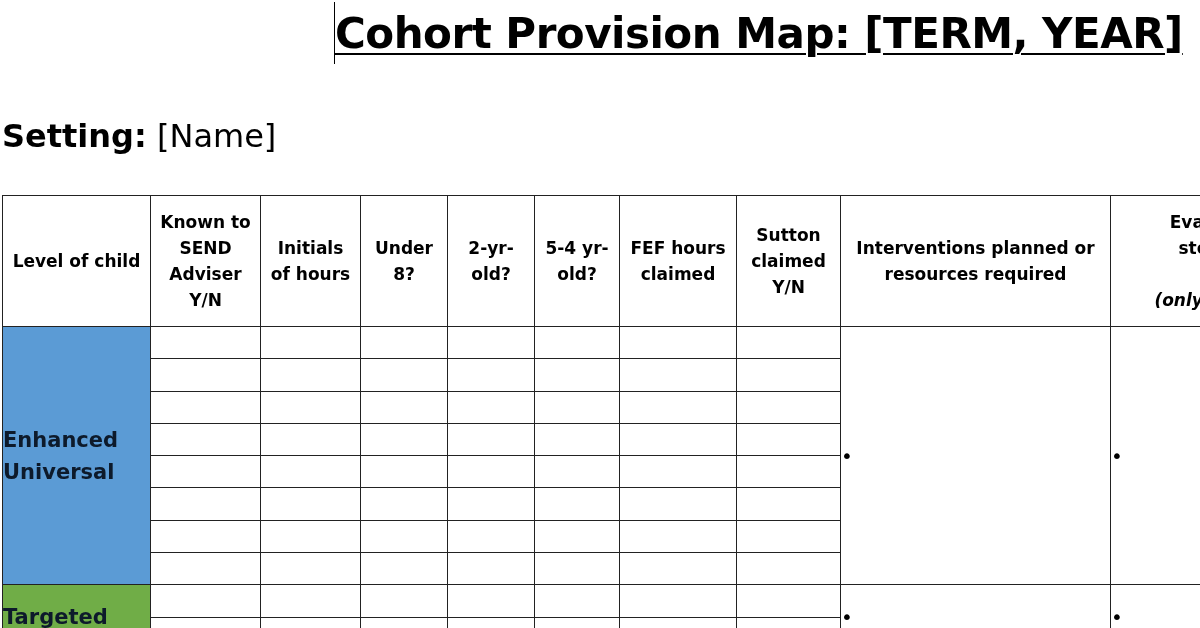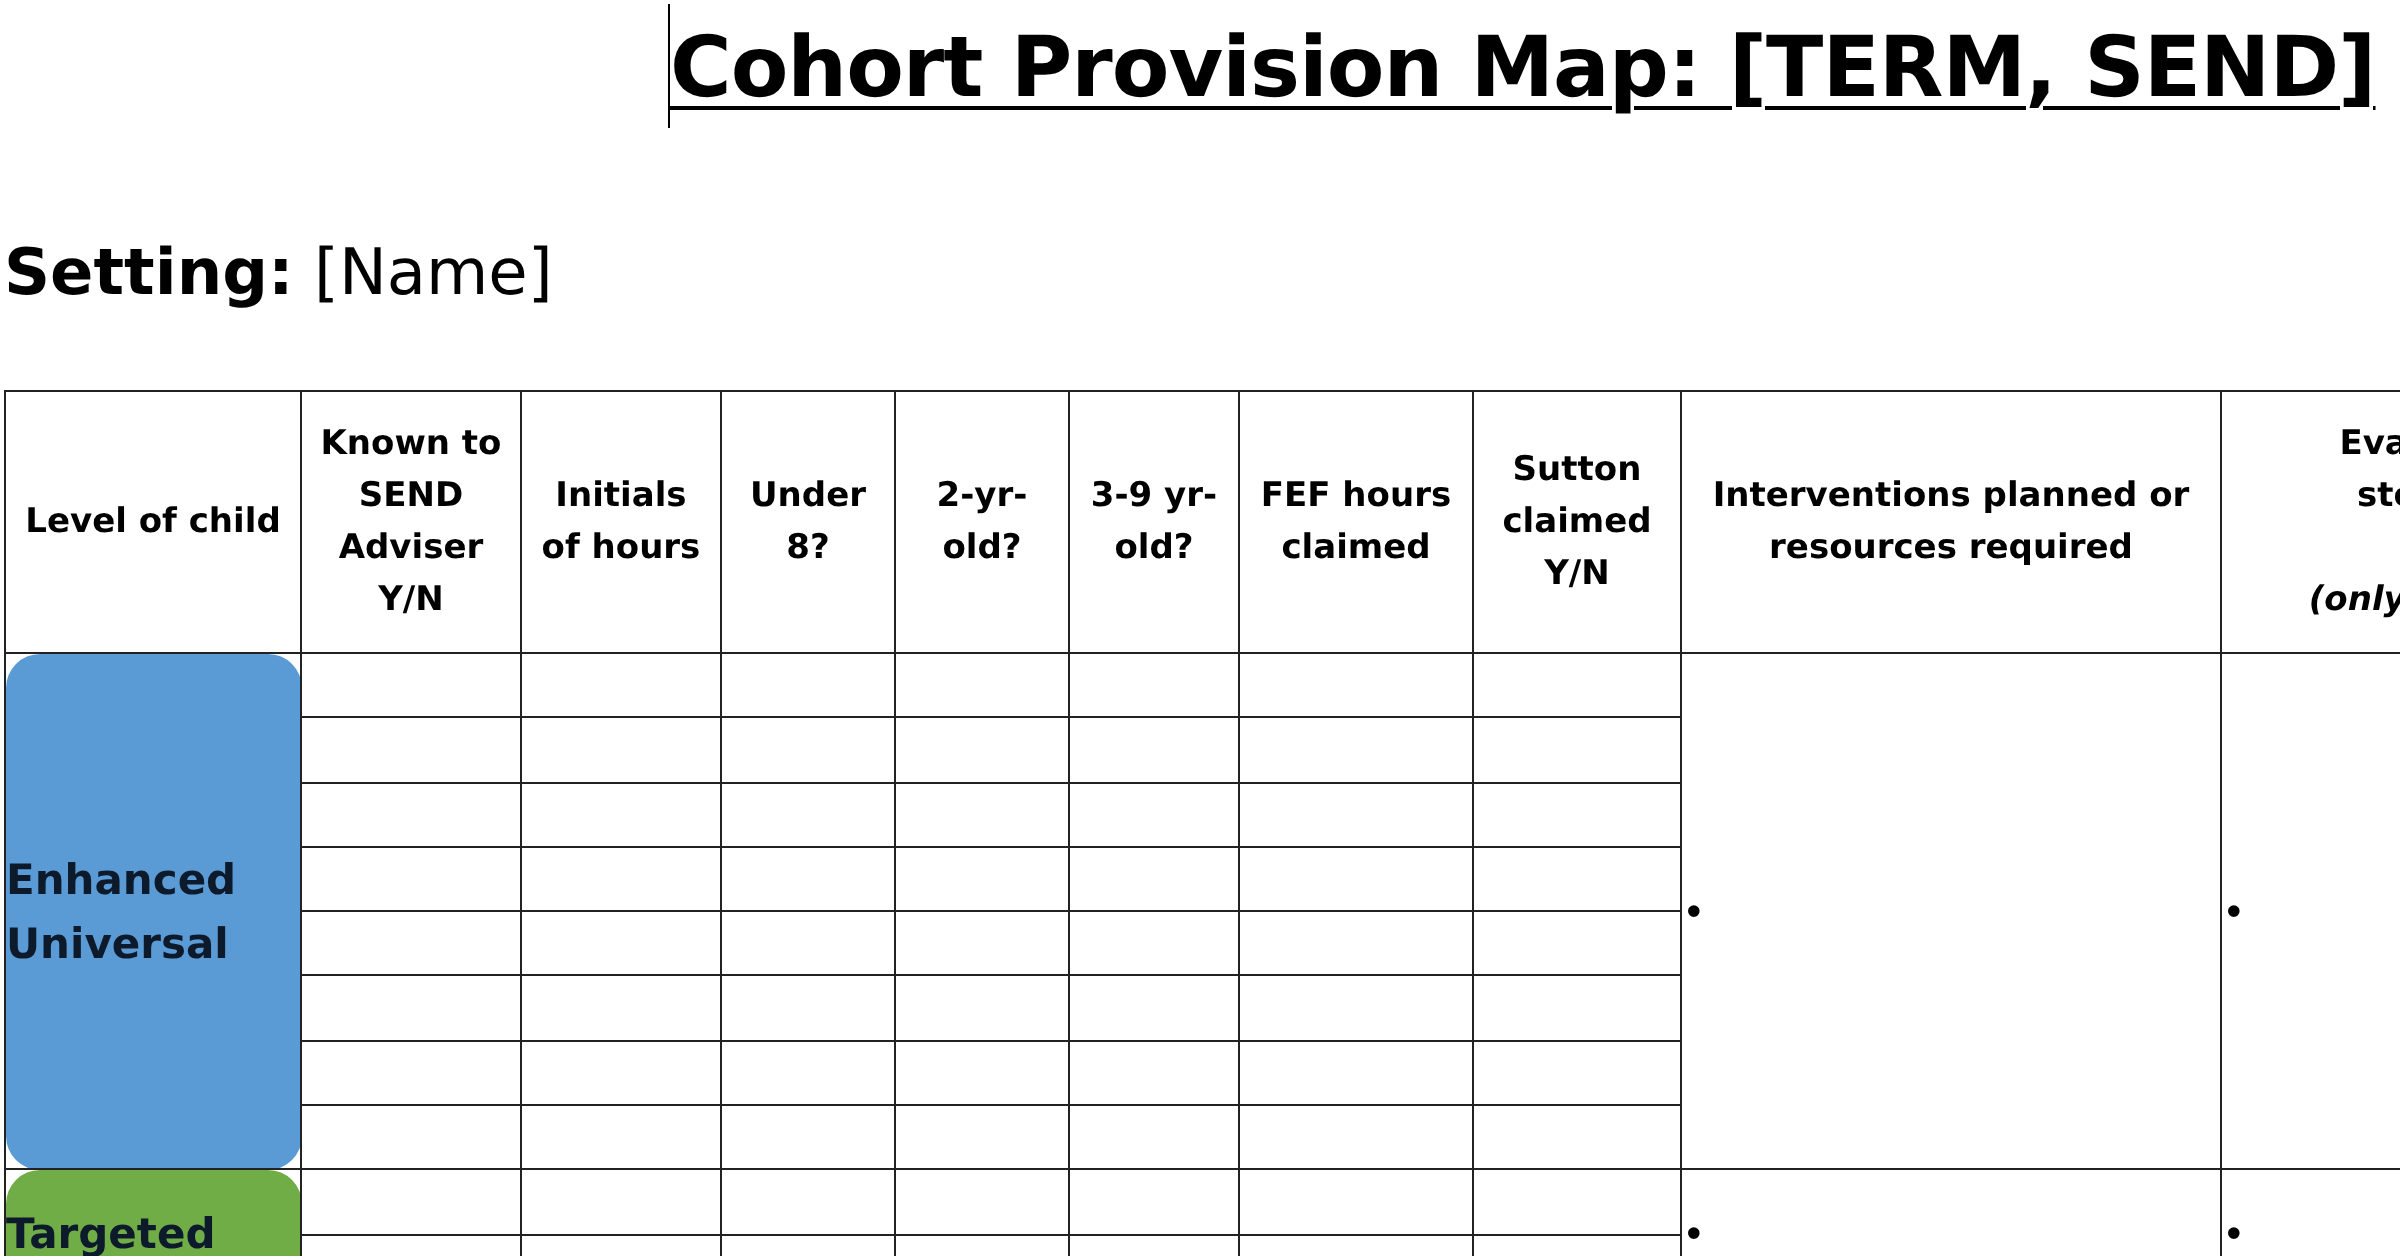--- a/index.html
+++ b/index.html
@@ -32,30 +32,30 @@
       border: 1.3px solid #222; padding: 0; vertical-align: middle;
     }
     table.map th {
       font-weight: bold; font-size: 17px; line-height: 26px; text-align: center;
       height: 130px; padding: 0 6px;
     }
     table.map th .ital { font-style: italic; }
     td.cell { height: 31.3px; }
     td.level {
       vertical-align: top; font-weight: bold; font-size: 21px; line-height: 32px;
-      padding: 2px 10px; color: #0d1a2b; border-radius: 17px;
+      padding: 2px 10px; color: #0d1a2b;
     }
     td.bullets { vertical-align: top; padding: 8px 12px; font-size: 20px; line-height: 24px; }
     .eval-head { text-align: left; white-space: nowrap; overflow: hidden; }
   </style>
 </head>
 <body>
 
 <div class="cursor"></div>
-<div class="title">Cohort Provision Map: [TERM, SEND]</div>
+<div class="title">Cohort Provision Map: [TERM, YEAR]</div>
 
 <div class="setting">
   <span class="lbl">Setting:</span>
   <span class="val">[Name]</span>
 </div>
 
 <table class="map">
   <colgroup>
     <col style="width:148px">
       <col style="width:110px">
@@ -68,21 +68,21 @@
     <col style="width:270px">
       <col style="width:152px">
   </colgroup>
   <thead>
     <tr>
       <th>Level of child</th>
       <th>Known to SEND Adviser Y/N</th>
       <th>Initials of hours</th>
       <th>Under 8?</th>
       <th>2-yr-old?</th>
-      <th>3-9 yr-old?</th>
+      <th>5-4 yr-old?</th>
       <th>FEF hours claimed</th>
       <th>Sutton claimed Y/N</th>
       <th>Interventions planned or resources required</th>
       <th class="eval-head">
         <div style="padding-left:30px">Evalua</div>
         <div style="padding-left:36px">steps</div>
         <div style="padding-left:64px">f</div>
         <div class="ital" style="padding-left:10px">(only to</div>
       </th>
     </tr>

